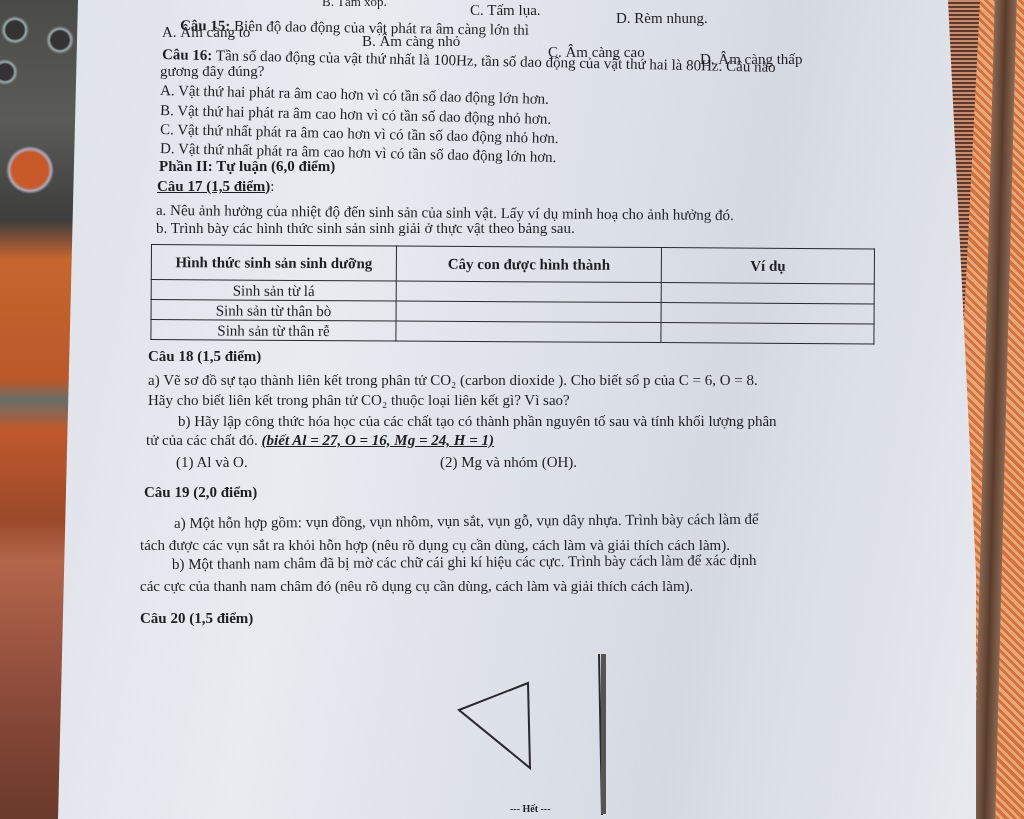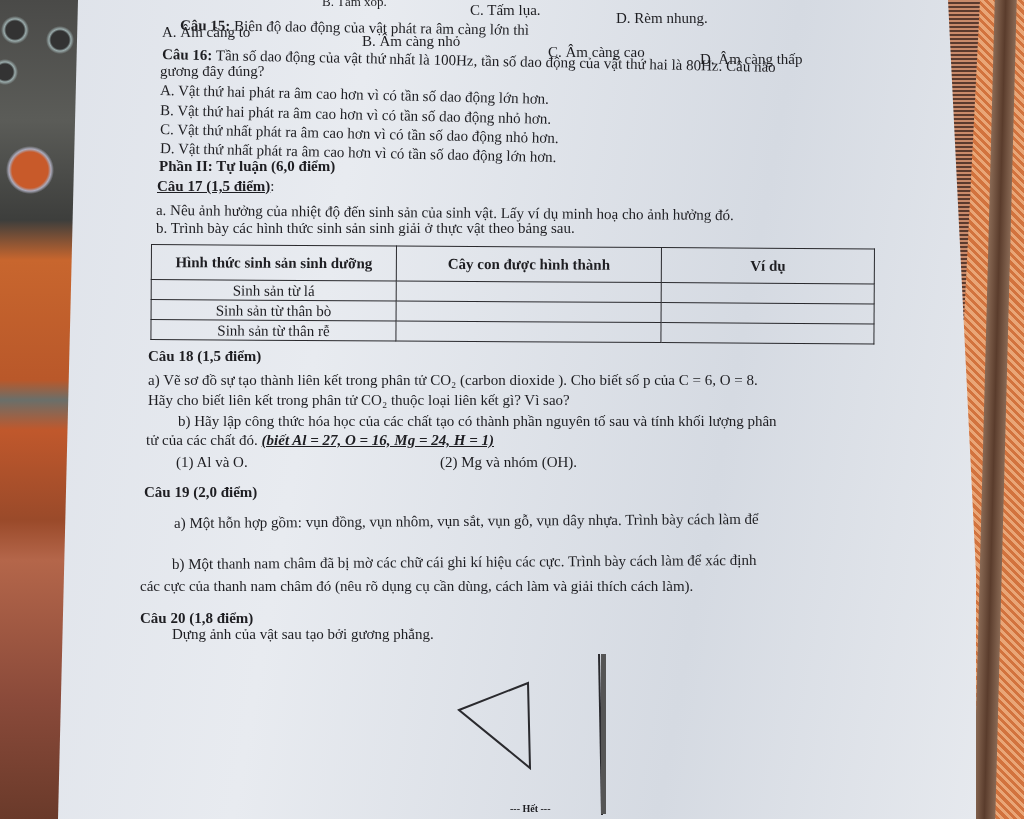--- a/index.html
+++ b/index.html
@@ -101,25 +101,25 @@
   <span class="t" style="left:148px;top:392px;">Hãy cho biết liên kết trong phân tử CO₂ thuộc loại liên kết gì? Vì sao?</span>
   <span class="t" style="left:178px;top:413px;">b) Hãy  lập công thức hóa học của các chất tạo có thành phần nguyên tố sau và tính khối lượng phân</span>
   <div class="t" style="left:146px;top:432px;">
     <span>tử của các chất đó. </span><span class="i b">(biết Al = 27, O = 16, Mg = 24, H = 1)</span>
   </div>
   <span class="t" style="left:176px;top:454px;">(1) Al và O.</span>
   <span class="t" style="left:440px;top:454px;">(2)  Mg và nhóm (OH).</span>
 
   <span class="t b" style="left:144px;top:484px;">Câu 19 (2,0 điểm)</span>
   <span class="t" style="left:174px;top:515px;transform:rotate(-0.4deg);transform-origin:left;">a) Một hỗn hợp gồm: vụn đồng, vụn nhôm, vụn sắt, vụn gỗ, vụn dây nhựa. Trình bày cách làm để</span>
+  <span class="t" style="left:140px;top:537px;">tách được các vụn sắt ra khỏi hỗn hợp (nêu rõ dụng cụ cần dùng, cách làm và giải thích cách làm).</span>
   <span class="t" style="left:172px;top:556px;transform:rotate(-0.4deg);transform-origin:left;">b) Một thanh nam châm đã bị mờ các chữ cái ghi kí hiệu các cực. Trình bày cách làm để xác định</span>
   <span class="t" style="left:140px;top:578px;">các cực của thanh nam châm đó (nêu rõ dụng cụ cần dùng, cách làm và giải thích cách làm).</span>
 
-  <span class="t b" style="left:140px;top:610px;">Câu 20 (1,8 điểm)</span>
-  <span class="t" style="left:172px;top:626px;">Dựng ảnh của vật sau tạo bởi gương phẳng.</span>
+  <span class="t b" style="left:140px;top:610px;">Câu 20 (1,5 điểm)</span>
 
   <svg class="fig" width="170" height="170" viewBox="0 0 170 170">
     <polygon points="4,60 73,33 75,118" fill="none" stroke="#2a2a2e" stroke-width="2"></polygon>
     <g>
       <line x1="144" y1="4" x2="147" y2="165" stroke="#2a2a2e" stroke-width="2"></line>
       <rect x="146" y="4" width="5" height="160" fill="#555"></rect>
     </g>
   </svg>
 
   <span class="t b" style="left:510px;top:800px;font-size:10px;">--- Hết ---</span>

